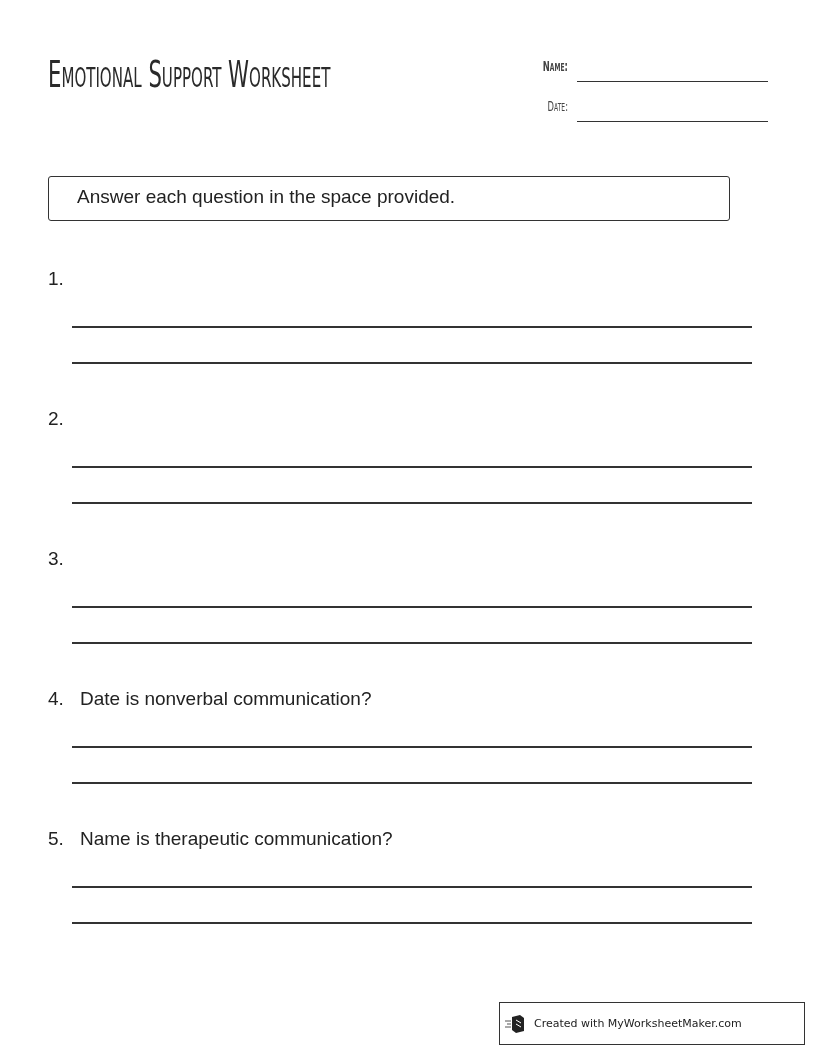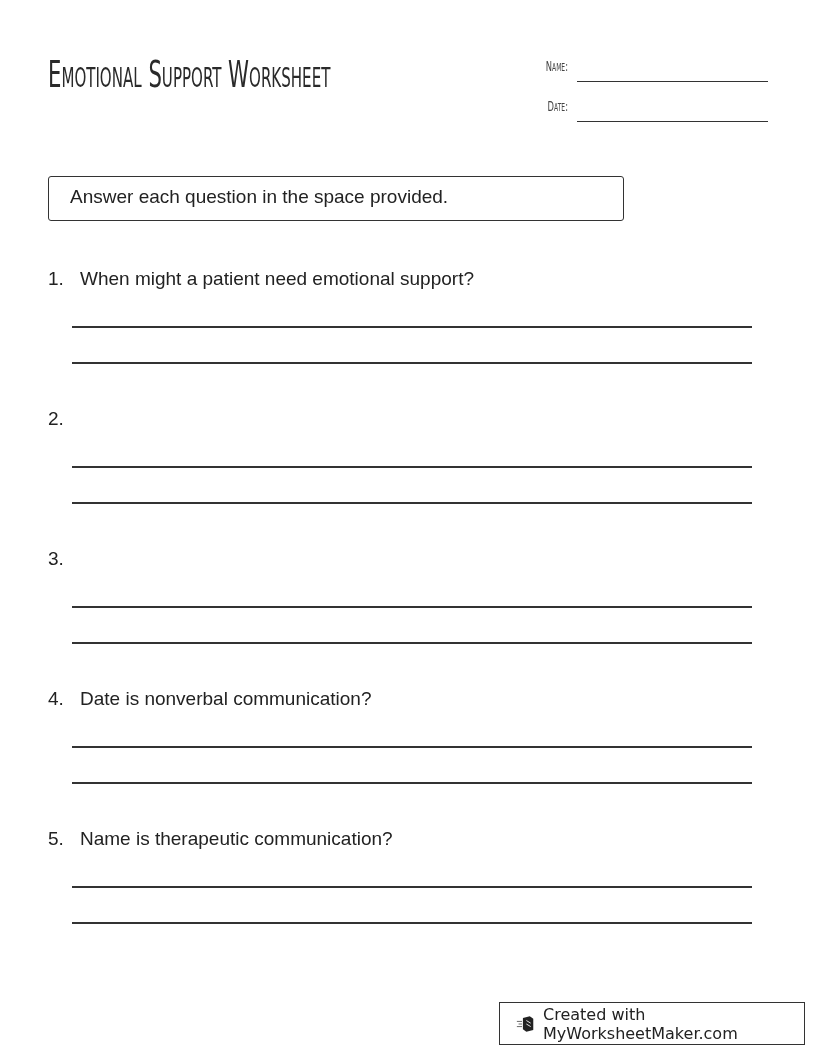--- a/index.html
+++ b/index.html
@@ -9,52 +9,51 @@
            font-family:"DejaVu Sans Condensed","DejaVu Sans", sans-serif;
            font-weight:300; font-size:38px; letter-spacing:0px;
            font-variant:small-caps; color:#2a2a2a;
            transform:scaleX(0.62); transform-origin:left top; white-space:nowrap; }
   .field { position:absolute; left:520px; width:248px; height:30px; }
   .field-label { position:absolute; right:200px; top:6px;
                  font-family:"DejaVu Sans", sans-serif; font-size:14px;
                  font-variant:small-caps; color:#444;
                  transform:scaleX(0.6); transform-origin:right top; white-space:nowrap; }
   .field-line { position:absolute; left:57px; right:0; bottom:0; border-bottom:1px solid #333; }
-  .instructions { position:absolute; left:48px; top:176px; width:576px; height:45px;
+  .instructions { position:absolute; left:48px; top:176px; width:682px; height:45px;
                   border:1px solid #333; border-radius:3px; box-sizing:border-box;
-                  font-size:19px; padding:9px 21px; color:#222; }
+                  font-size:19px; padding:9px 28px; color:#222; }
   .question { position:absolute; left:48px; width:720px; }
   .q-text { font-size:19px; color:#222; display:flex; }
   .q-num { width:32px; }
   .answer-line { position:absolute; left:24px; width:680px; border-bottom:2px solid #333; }
   .footer { position:absolute; left:499px; top:1002px; width:306px; height:43px;
             border:1px solid #333; box-sizing:border-box; display:flex; align-items:center;
-            padding-left:16px; font-family:"DejaVu Sans", sans-serif; font-size:16px; color:#222; }
+            padding-left:4px; font-family:"DejaVu Sans", sans-serif; font-size:11px; color:#222; }
   .footer-icon { width:22px; height:20px; margin-right:8px; }
 </style>
 </head>
 <body>
 
 <div class="title">Emotional Support Worksheet</div>
 
-<div class="field" style="top:52px;">
+<div class="field" style="top:52px;font-weight:bold;">
   <span class="field-label">Name:</span>
   <div class="field-line"></div>
 </div>
 <div class="field" style="top:92px;text-decoration:underline;">
   <span class="field-label">Date:</span>
   <div class="field-line"></div>
 </div>
 
 <div class="instructions">Answer each question in the space provided.</div>
 
 <div class="question" style="top:268px;">
   <div class="q-text">
       <span class="q-num">1.</span>
-      <span>When might a patient need emotional support?</span>
     </div>
   <div class="answer-line" style="top:58px;"></div>
   <div class="answer-line" style="top:94px;"></div>
 </div>
 
 <div class="question" style="top:408px;">
   <div class="q-text">
       <span class="q-num">2.</span>
     </div>
   <div class="answer-line" style="top:58px;"></div>

